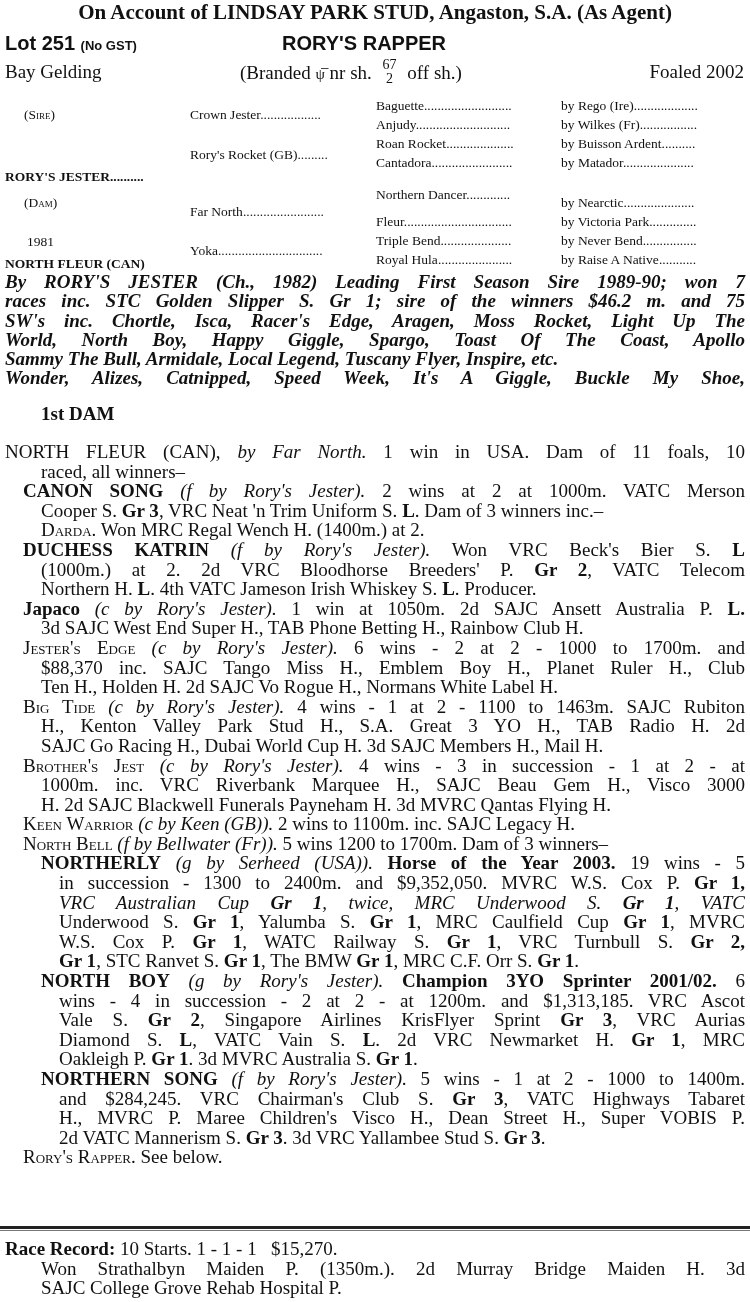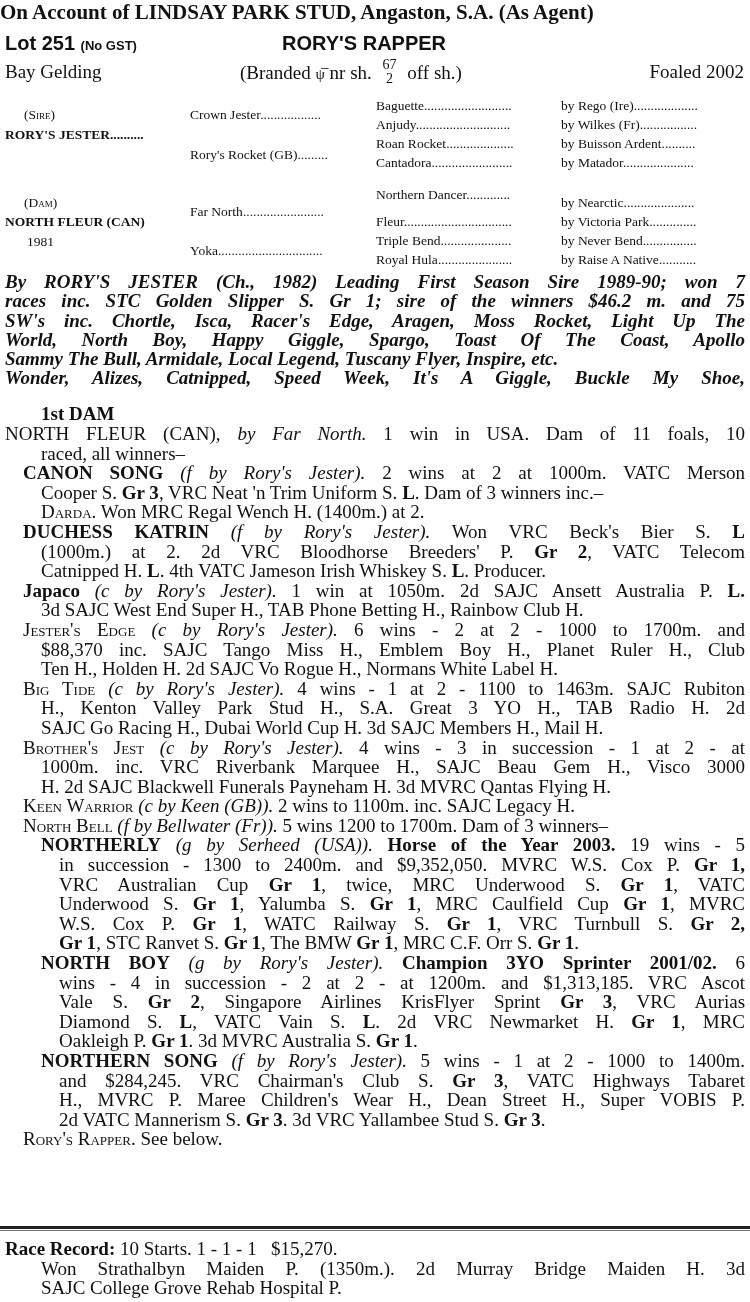--- a/index.html
+++ b/index.html
@@ -2,31 +2,31 @@
 <html><head>
 <meta charset="utf-8">
 <style>
   html, body { margin: 0; padding: 0; background: #ffffff; }
   body {
     width: 750px; height: 1302px; overflow: hidden; position: relative;
     font-family: "Liberation Serif", "DejaVu Serif", serif; color: #111;
   }
   .abs { position: absolute; white-space: nowrap; }
   .sans { font-family: "Liberation Sans", "DejaVu Sans", sans-serif; }
-  .header-line { top: 0px; left: 0; width: 672px; text-align: left; font-size: 21px; font-weight: bold; }
+  .header-line { top: 0px; left: 0; width: 672px; text-align: right; font-size: 21px; font-weight: bold; }
   .lot { top: 32px; left: 5px; font-size: 20px; font-weight: bold; }
   .lot small { font-size: 13px; }
   .horse-name { top: 32px; left: 282px; font-size: 20px; font-weight: bold; }
   .sexline { top: 61px; left: 5px; font-size: 19px; }
   .brand { top: 61px; left: 240px; font-size: 19px; }
   .brand .frac { display: inline-block; vertical-align: middle; text-align: center; font-size: 14px; line-height: 14px; margin: 0 6px; position: relative; top: -3px; }
   .foaled { top: 61px; right: 6px; font-size: 19px; }
   .ped { font-size: 13.5px; }
   .ped-sc { font-variant: small-caps; }
-  .ped-bold { font-weight: bold; font-size: 13.5px; }
+  .ped-bold { font-weight: bold; font-size: 13.5px; margin-top: 42px; }
   .ped-dots { color: #222; }
   .dam-head { top: 403px; left: 5px; font-size: 19px; font-weight: bold; margin-left: 36px; }
   .body-text { font-size: 19px; line-height: 19.6px; }
   .para { position: absolute; left: 5px; width: 740px; text-align: justify; white-space: normal; }
   .para .l { display: block; text-align: justify; text-align-last: justify; }
   .para .l.last { text-align-last: left; }
   .sc { font-variant: small-caps; }
   .b { font-weight: bold; }
   .i { font-style: italic; }
   .rule { position: absolute; left: 0; top: 1226px; width: 750px; height: 3px; background: #222; }
@@ -102,32 +102,32 @@
   <span class="l">By RORY'S JESTER (Ch., 1982) Leading First Season Sire 1989-90; won 7</span>
   <span class="l">races inc. STC Golden Slipper S. Gr 1; sire of the winners $46.2 m. and 75</span>
   <span class="l">SW's inc. Chortle, Isca, Racer's Edge, Aragen, Moss Rocket, Light Up The</span>
   <span class="l">World, North Boy, Happy Giggle, Spargo, Toast Of The Coast, Apollo</span>
   <span class="l last">Sammy The Bull, Armidale, Local Legend, Tuscany Flyer, Inspire, etc.</span>
   <span class="l">Wonder, Alizes, Catnipped, Speed Week, It's A Giggle, Buckle My Shoe,</span>
 </div>
 
 <div class="abs dam-head">1st DAM</div>
 
-<div class="para body-text" style="top:424px;">
+<div class="para body-text" style="top:442px;">
 
   <span class="l"><span>NORTH FLEUR (CAN),</span> <span class="i">by Far North.</span> <span>1 win in USA. Dam of 11 foals, 10</span></span>
   <span class="l last" style="padding-left:36px;"><span>raced, all winners–</span></span>
 
   <span class="l" style="padding-left:18px;"><span class="b">CANON SONG</span> <span class="i">(f by Rory's Jester).</span> <span>2 wins at 2 at 1000m. VATC Merson</span></span>
   <span class="l last" style="padding-left:36px;"><span>Cooper S.</span> <span class="b">Gr 3</span><span>, VRC Neat 'n Trim Uniform S.</span> <span class="b">L</span><span>. Dam of 3 winners inc.–</span></span>
   <span class="l last" style="padding-left:36px;"><span class="sc">Darda</span><span>. Won MRC Regal Wench H. (1400m.) at 2.</span></span>
 
   <span class="l" style="padding-left:18px;"><span class="b">DUCHESS KATRIN</span> <span class="i">(f by Rory's Jester).</span> <span>Won VRC Beck's Bier S.</span> <span class="b">L</span></span>
   <span class="l" style="padding-left:36px;"><span>(1000m.) at 2. 2d VRC Bloodhorse Breeders' P.</span> <span class="b">Gr 2</span><span>, VATC Telecom</span></span>
-  <span class="l last" style="padding-left:36px;"><span>Catnipped H.</span> <span class="b">L</span><span>. 4th VATC Jameson Irish Whiskey S.</span> <span class="b">L</span><span>. Producer.</span></span>
+  <span class="l last" style="padding-left:36px;"><span>Northern H.</span> <span class="b">L</span><span>. 4th VATC Jameson Irish Whiskey S.</span> <span class="b">L</span><span>. Producer.</span></span>
 
   <span class="l" style="padding-left:18px;"><span class="b">Japaco</span> <span class="i">(c by Rory's Jester).</span> <span>1 win at 1050m. 2d SAJC Ansett Australia P.</span> <span class="b">L.</span></span>
   <span class="l last" style="padding-left:36px;"><span>3d SAJC West End Super H., TAB Phone Betting H., Rainbow Club H.</span></span>
 
   <span class="l" style="padding-left:18px;"><span class="sc">Jester's Edge</span> <span class="i">(c by Rory's Jester).</span> <span>6 wins - 2 at 2 - 1000 to 1700m. and</span></span>
   <span class="l" style="padding-left:36px;"><span>$88,370 inc. SAJC Tango Miss H., Emblem Boy H., Planet Ruler H., Club</span></span>
   <span class="l last" style="padding-left:36px;"><span>Ten H., Holden H. 2d SAJC Vo Rogue H., Normans White Label H.</span></span>
 
   <span class="l" style="padding-left:18px;"><span class="sc">Big Tide</span> <span class="i">(c by Rory's Jester).</span> <span>4 wins - 1 at 2 - 1100 to 1463m. SAJC Rubiton</span></span>
   <span class="l" style="padding-left:36px;"><span>H., Kenton Valley Park Stud H., S.A. Great 3 YO H., TAB Radio H. 2d</span></span>
@@ -137,34 +137,34 @@
   <span class="l" style="padding-left:36px;"><span>1000m. inc. VRC Riverbank Marquee H., SAJC Beau Gem H., Visco 3000</span></span>
   <span class="l last" style="padding-left:36px;"><span>H. 2d SAJC Blackwell Funerals Payneham H. 3d MVRC Qantas Flying H.</span></span>
 
   <span class="l last" style="padding-left:18px;"><span class="sc">Keen Warrior</span> <span class="i">(c by Keen (GB)).</span> <span>2 wins to 1100m. inc. SAJC Legacy H.</span></span>
 
 
   <span class="l last" style="padding-left:18px;"><span class="sc">North Bell</span> <span class="i">(f by Bellwater (Fr)).</span> <span>5 wins 1200 to 1700m. Dam of 3 winners–</span></span>
 
   <span class="l" style="padding-left:36px;"><span class="b">NORTHERLY</span> <span class="i">(g by Serheed (USA)).</span> <span class="b">Horse of the Year 2003.</span> <span>19 wins - 5</span></span>
   <span class="l" style="padding-left:54px;"><span>in succession - 1300 to 2400m. and $9,352,050. MVRC W.S. Cox P.</span> <span class="b">Gr 1,</span></span>
-  <span class="l" style="padding-left:54px;"><span>VRC Australian Cup</span> <span class="b">Gr 1</span><span>, twice, MRC Underwood S.</span> <span class="b">Gr 1</span><span>, VATC</span></span>
+  <span class="l" style="padding-left:54px;font-style:italic;"><span>VRC Australian Cup</span> <span class="b">Gr 1</span><span>, twice, MRC Underwood S.</span> <span class="b">Gr 1</span><span>, VATC</span></span>
   <span class="l" style="padding-left:54px;"><span>Underwood S.</span> <span class="b">Gr 1</span><span>, Yalumba S.</span> <span class="b">Gr 1</span><span>, MRC Caulfield Cup</span> <span class="b">Gr 1</span><span>, MVRC</span></span>
   <span class="l" style="padding-left:54px;"><span>W.S. Cox P.</span> <span class="b">Gr 1</span><span>, WATC Railway S.</span> <span class="b">Gr 1</span><span>, VRC Turnbull S.</span> <span class="b">Gr 2,</span></span>
   <span class="l last" style="padding-left:54px;"><span class="b">Gr 1</span><span>, STC Ranvet S.</span> <span class="b">Gr 1</span><span>, The BMW</span> <span class="b">Gr 1</span><span>, MRC C.F. Orr S.</span> <span class="b">Gr 1</span><span>.</span></span>
 
   <span class="l" style="padding-left:36px;"><span class="b">NORTH BOY</span> <span class="i">(g by Rory's Jester).</span> <span class="b">Champion 3YO Sprinter 2001/02.</span> <span>6</span></span>
   <span class="l" style="padding-left:54px;"><span>wins - 4 in succession - 2 at 2 - at 1200m. and $1,313,185. VRC Ascot</span></span>
   <span class="l" style="padding-left:54px;"><span>Vale S.</span> <span class="b">Gr 2</span><span>, Singapore Airlines KrisFlyer Sprint</span> <span class="b">Gr 3</span><span>, VRC Aurias</span></span>
   <span class="l" style="padding-left:54px;"><span>Diamond S.</span> <span class="b">L</span><span>, VATC Vain S.</span> <span class="b">L</span><span>. 2d VRC Newmarket H.</span> <span class="b">Gr 1</span><span>, MRC</span></span>
   <span class="l last" style="padding-left:54px;"><span>Oakleigh P.</span> <span class="b">Gr 1</span><span>. 3d MVRC Australia S.</span> <span class="b">Gr 1</span><span>.</span></span>
 
   <span class="l" style="padding-left:36px;"><span class="b">NORTHERN SONG</span> <span class="i">(f by Rory's Jester).</span> <span>5 wins - 1 at 2 - 1000 to 1400m.</span></span>
   <span class="l" style="padding-left:54px;"><span>and $284,245. VRC Chairman's Club S.</span> <span class="b">Gr 3</span><span>, VATC Highways Tabaret</span></span>
-  <span class="l" style="padding-left:54px;"><span>H., MVRC P. Maree Children's Wear H., Dean Street H., Super VOBIS P.</span></span>
+  <span class="l" style="padding-left:54px;"><span>H., MVRC P. Maree Children's Visco H., Dean Street H., Super VOBIS P.</span></span>
   <span class="l last" style="padding-left:54px;"><span>2d VATC Mannerism S.</span> <span class="b">Gr 3</span><span>. 3d VRC Yallambee Stud S.</span> <span class="b">Gr 3</span><span>.</span></span>
 
   <span class="l last" style="padding-left:18px;"><span class="sc">Rory's Rapper</span><span>. See below.</span></span>
 </div>
 
 <div class="rule"></div>
 <div class="rule2"></div>
 
 <div class="para body-text" style="top:1239px;">
   <span class="l last"><span class="b">Race Record:</span> <span style="white-space:pre;">10 Starts. 1 - 1 - 1   $15,270.</span></span>

